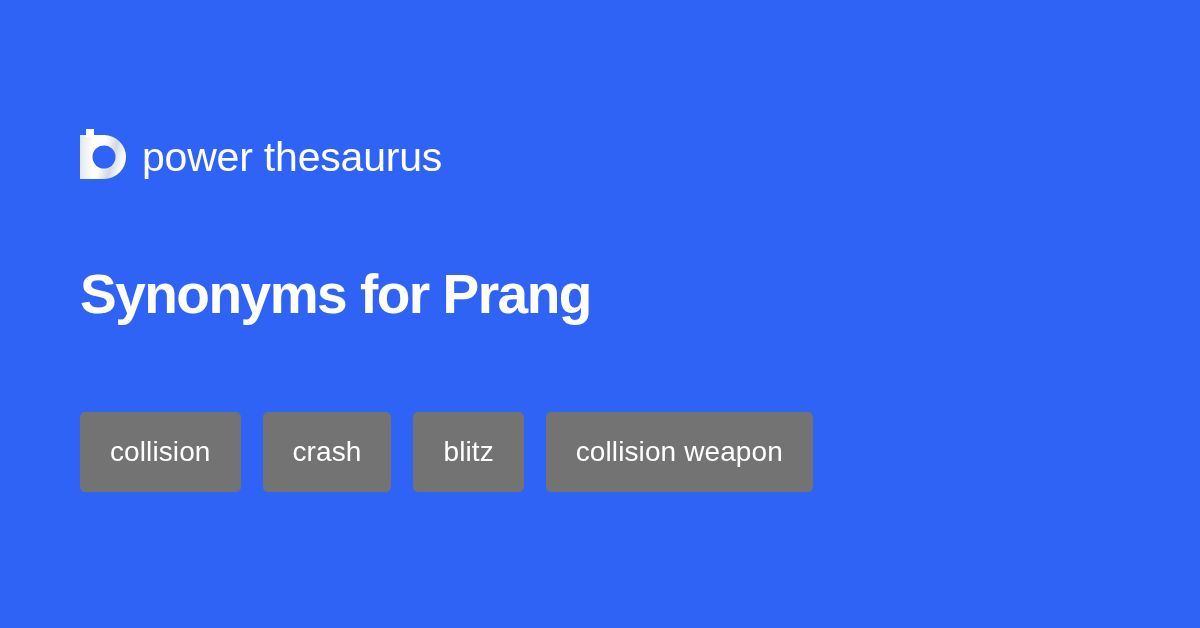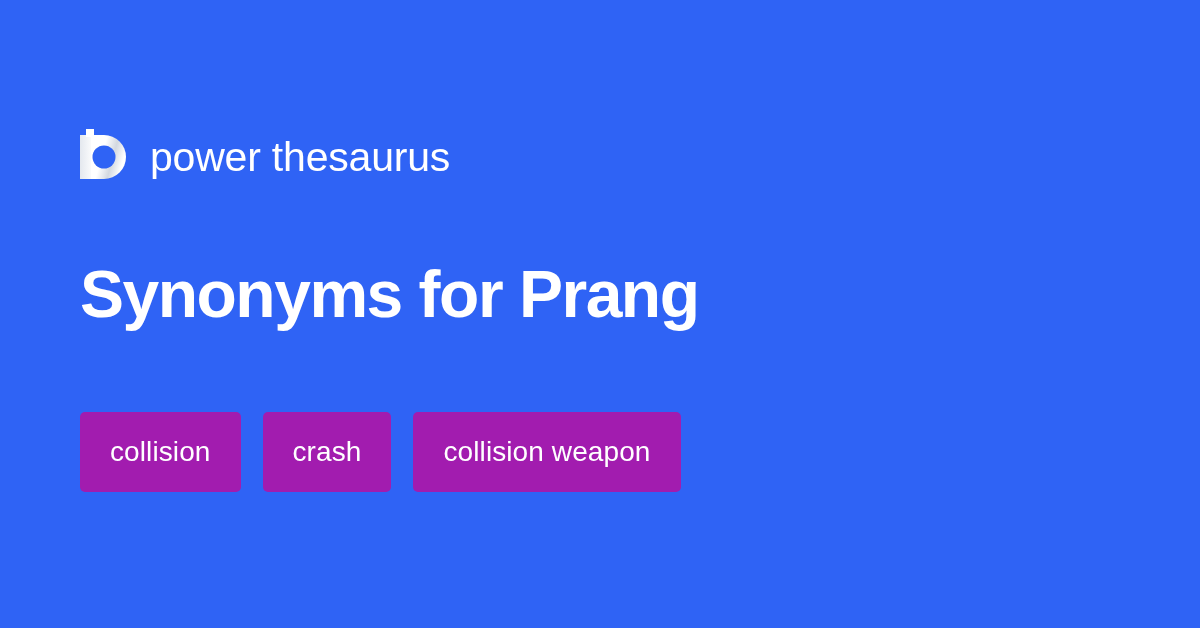--- a/index.html
+++ b/index.html
@@ -34,36 +34,36 @@
   }
 
   .brand-mark {
     width: 46px;
     height: 56px;
     display: block;
     flex: 0 0 auto;
   }
 
   .brand-name {
-    margin-left: 24px;
+    margin-left: 16px;
     font-size: 41px;
     line-height: 1;
     font-weight: 400;
     letter-spacing: -0.2px;
     color: #FFFFFF;
     white-space: nowrap;
   }
 
   
   .headline {
     position: absolute;
     left: 80px;
     top: 246px;
     width: 1040px;
-    font-size: 66px;
+    font-size: 55px;
     line-height: 96px;
     font-weight: 700;
     letter-spacing: -1.5px;
     color: #FFFFFF;
     white-space: nowrap;
   }
 
   
   .chips {
     position: absolute;
@@ -75,21 +75,21 @@
     align-items: flex-start;
     gap: 22px;
   }
 
   .chip {
     height: 80px;
     padding: 0 30px;
     display: flex;
     align-items: center;
     justify-content: center;
-    background: #a21caf;
+    background: #737373;
     border-radius: 5px;
     color: #FFFFFF;
     font-size: 28px;
     line-height: 1;
     font-weight: 400;
     letter-spacing: 0.1px;
     white-space: nowrap;
   }
 </style>
 </head>
@@ -121,16 +121,17 @@
       </svg>
     </span>
     <span class="brand-name">power thesaurus</span>
   </div>
 
   <h1 class="headline">Synonyms for Prang</h1>
 
   <div class="chips">
     <span class="chip">collision</span>
     <span class="chip">crash</span>
+    <span class="chip">blitz</span>
     <span class="chip">collision weapon</span>
   </div>
 
 </div>
 
 </body></html>

